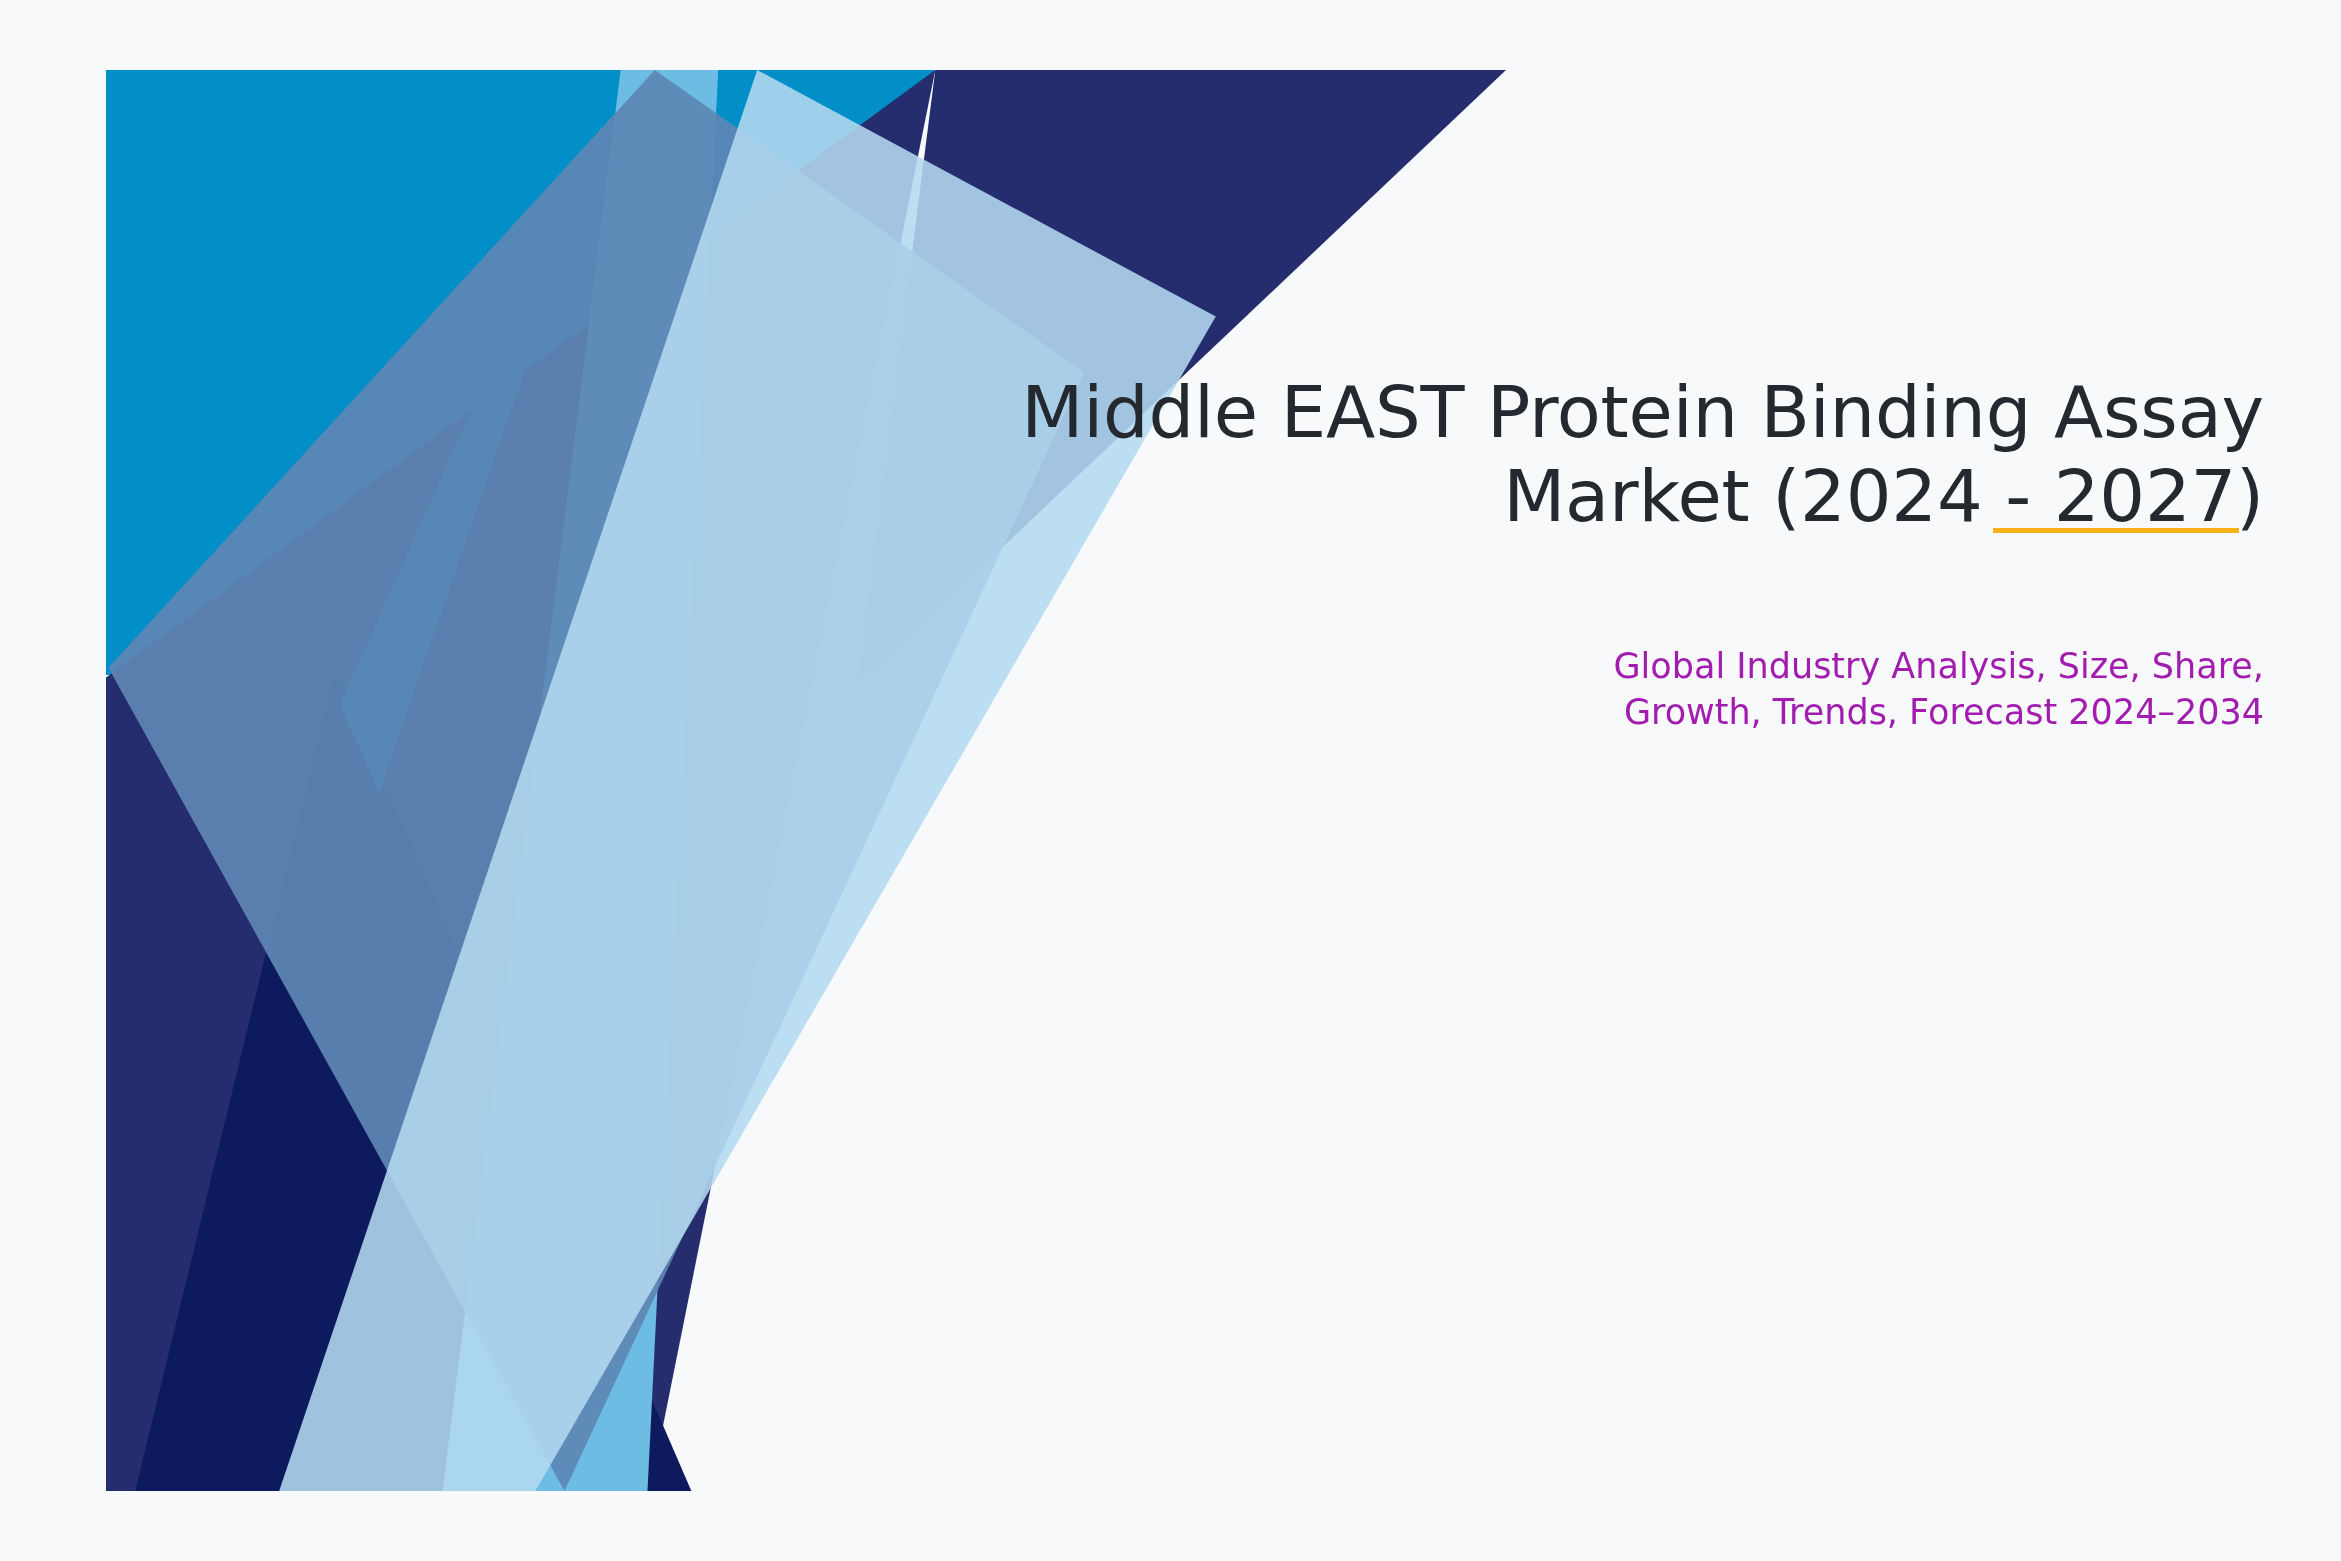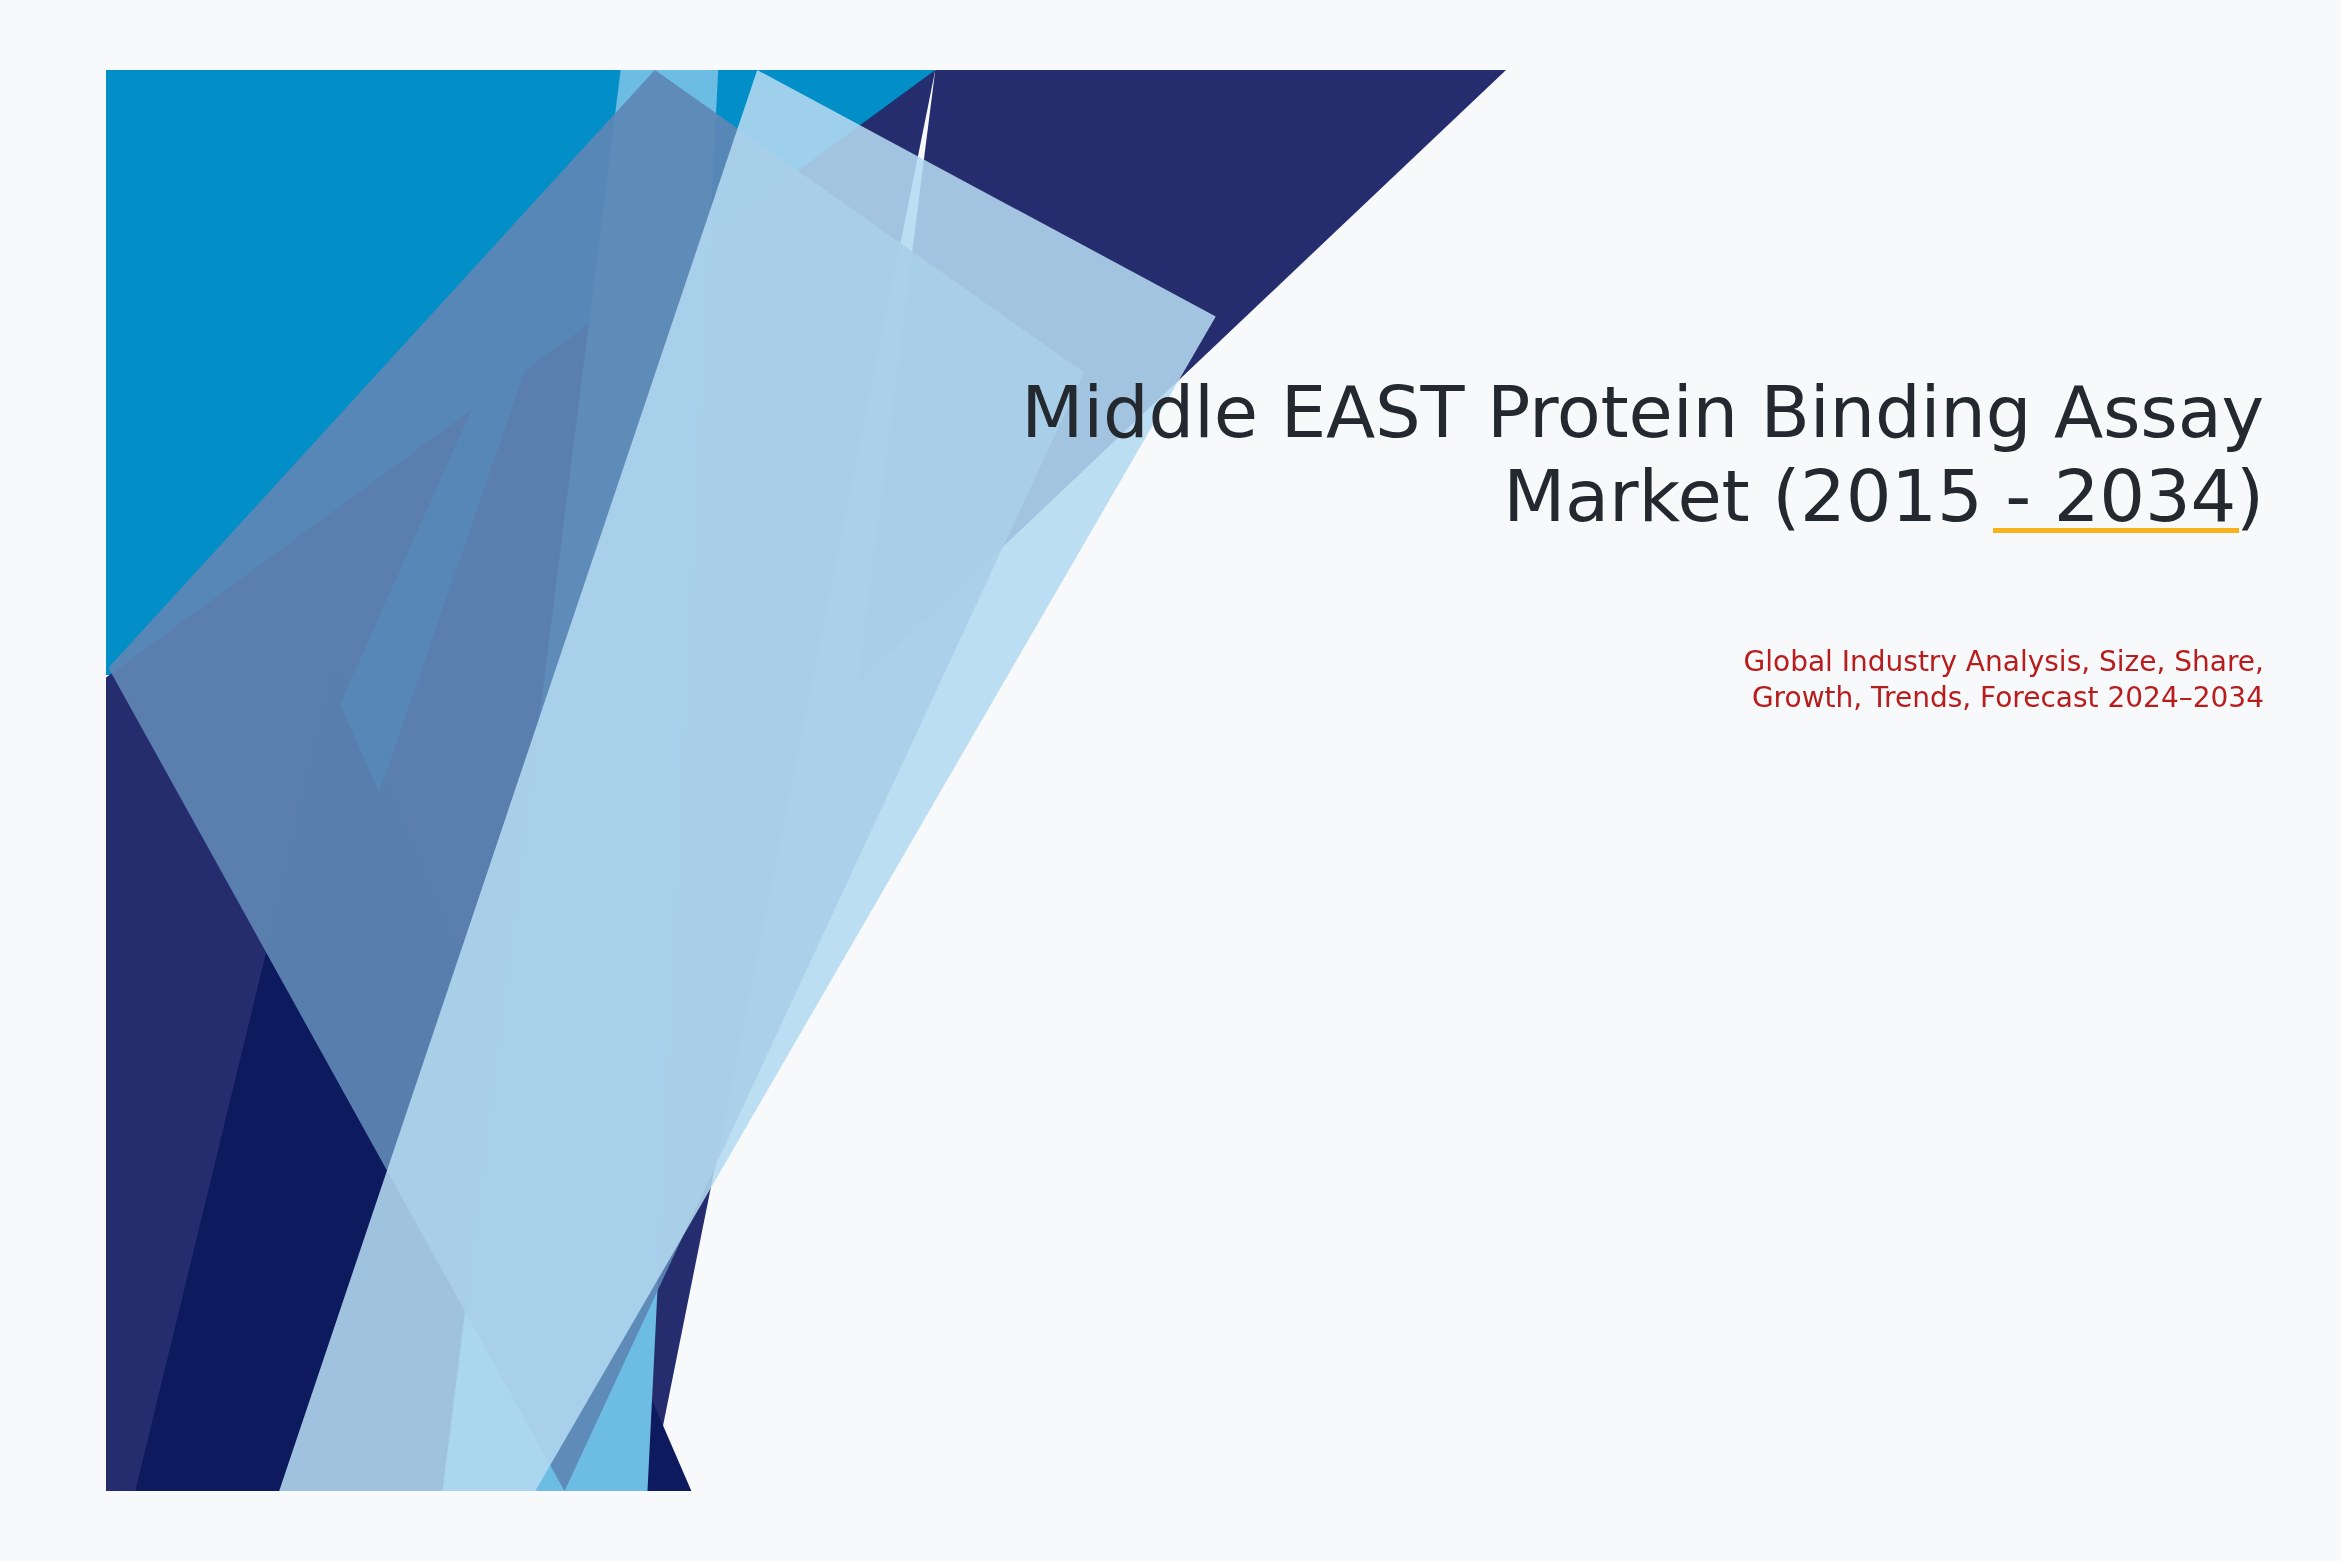--- a/index.html
+++ b/index.html
@@ -59,23 +59,23 @@
     height: 5.4px;
     background: #f9b119;
     z-index: 5;
   }
   #subtitle {
     position: absolute;
     left: 1415px;
     top: 644px;
     width: 849px;
     text-align: right;
-    font-size: 28px;
+    font-size: 35px;
     line-height: 1.30;
-    color: #b91c1c;
+    color: #a21caf;
     font-weight: 400;
     white-space: pre-line;
     z-index: 4;
   }
 </style>
 </head>
 <body>
 
 <div id="page">
 
@@ -105,21 +105,21 @@
         <polygon points="1125,0 2005,620 940,2912 5,1225" fill="#5e87b4" fill-opacity="0.92"></polygon>
 
         <polygon points="1335,0 2275,505 880,2912 355,2912" fill="#b4daf0" fill-opacity="0.88"></polygon>
 
       </g>
     </svg>
   </div>
 
   <div id="text-block">
     <h1 id="title">Middle EAST Protein Binding Assay
-Market (2015 - 2034)</h1>
+Market (2024 - 2027)</h1>
   </div>
 
   <div id="accent-rule"></div>
 
   <div id="subtitle">Global Industry Analysis, Size, Share,
 Growth, Trends, Forecast 2024–2034</div>
 
 </div>
 
 

